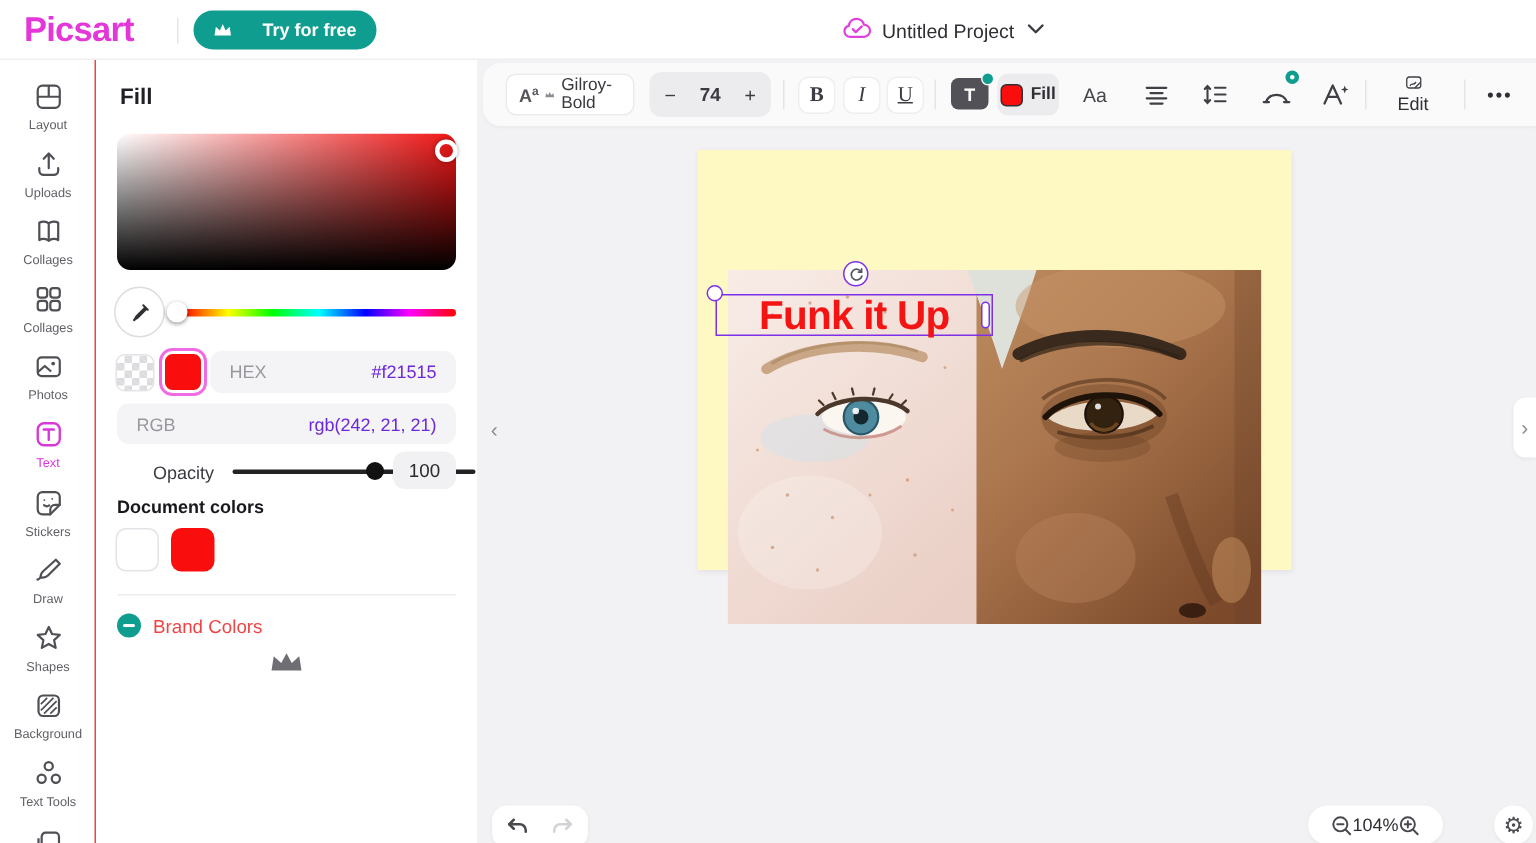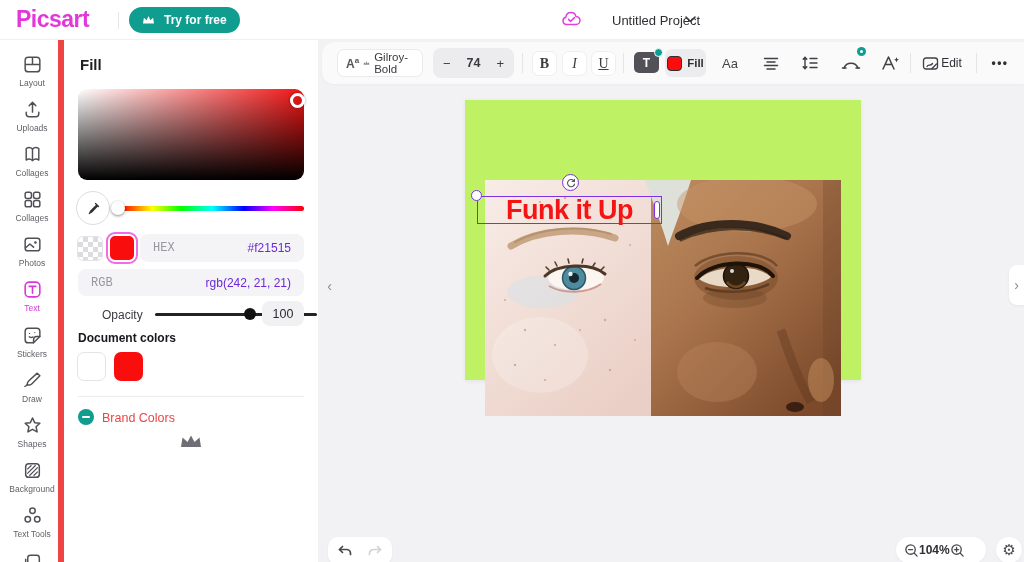--- a/index.html
+++ b/index.html
@@ -6,46 +6,46 @@
   html,body { width:1024px; height:562px; }
   body {
     position:relative; overflow:hidden;
     font-family:"Liberation Sans", sans-serif;
     background:#f2f2f4; color:#2e2e33;
   }
   
   .topbar { position:absolute; left:0; top:0; width:1024px; height:40px; background:#fff; border-bottom:1px solid #efeff2; z-index:30; }
   .logo { position:absolute; left:16px; top:6px; font-size:23px; font-weight:700; letter-spacing:-0.5px; color:#e437da; }
   .topbar-divider { position:absolute; left:118px; top:12px; width:1px; height:17px; background:#e6e6ea; }
-  .try-btn { position:absolute; left:129px; top:7px; height:26px; padding:0 13px; border-radius:14px; background:#0f9d8f; display:flex; align-items:center; gap:9px; color:#fff; font-size:12px; font-weight:700; cursor:pointer; }
+  .try-btn { position:absolute; left:129px; top:7px; height:26px; padding:0 13px; border-radius:14px; background:#0f9d8f; display:flex; align-items:center; gap:20px; color:#fff; font-size:12px; font-weight:700; cursor:pointer; }
   .proj-cloud { position:absolute; left:562px; top:11px; }
-  .proj-name { position:absolute; left:588px; top:13px; font-size:13px; color:#2e2e33;margin-left:24px; }
+  .proj-name { position:absolute; left:588px; top:13px; font-size:13px; color:#2e2e33; }
   .proj-chevron { position:absolute; left:684px; top:15px; }
   
-  .sidebar { position:absolute; left:0; top:40px; width:64px; height:522px; background:#fff; z-index:25; border-right:6px solid #ef4444; }
+  .sidebar { position:absolute; left:0; top:40px; width:64px; height:522px; background:#fff; z-index:25; border-right:1px solid #ef4444; }
   .side-item { position:absolute; left:0; width:64px; display:flex; flex-direction:column; align-items:center; gap:3px; cursor:pointer; }
   .side-item .lbl { font-size:8.5px; color:#5f5f66; }
   .side-item.active .lbl { color:#d937d9; }
   
   .panel { position:absolute; left:64px; top:40px; width:254px; height:522px; background:#fff; z-index:20; }
   .panel-title { position:absolute; left:16px; top:16px; font-size:15px; font-weight:700; color:#1f1f24; }
   .sv-box { position:absolute; left:14px; top:49px; width:226px; height:91px; border-radius:9px;
     background: linear-gradient(to top, #000, rgba(0,0,0,0)), linear-gradient(to right, #fff, #f21515); }
   .sv-cursor { position:absolute; left:212px; top:4px; width:15px; height:15px; border-radius:50%; border:3px solid #fff; box-shadow:0 0 3px rgba(0,0,0,.4); cursor:pointer; }
   .dropper-btn { position:absolute; left:12px; top:151px; width:34px; height:34px; border-radius:50%; border:1px solid #dcdce1; background:#fff; display:flex; align-items:center; justify-content:center; cursor:pointer; }
   .hue-track { position:absolute; left:57px; top:166px; width:183px; height:5px; border-radius:3px;
     background:linear-gradient(to right,#f00,#ff0 17%,#0f0 33%,#0ff 50%,#00f 67%,#f0f 83%,#f00); cursor:pointer; }
   .hue-knob { position:absolute; left:47px; top:161px; width:14px; height:14px; border-radius:50%; background:#fff; box-shadow:0 1px 3px rgba(0,0,0,.45); cursor:pointer; }
   .checker-swatch { position:absolute; left:13px; top:196px; width:26px; height:25px; border-radius:6px; border:1px solid #e4e4e8; background-color:#fff;
     background-image:linear-gradient(45deg,#dcdcdf 25%,transparent 25%,transparent 75%,#dcdcdf 75%),linear-gradient(45deg,#dcdcdf 25%,transparent 25%,transparent 75%,#dcdcdf 75%);
     background-size:10px 10px; background-position:0 0,5px 5px; cursor:pointer; }
   .red-swatch-sel { position:absolute; left:44px; top:194px; width:28px; height:28px; border-radius:7px; background:#f90d0d; border:2px solid #fff; outline:2px solid #f06be4; cursor:pointer; }
   .hex-pill { position:absolute; left:76px; top:194px; width:164px; height:28px; border-radius:8px; background:#f4f4f6; display:flex; align-items:center; justify-content:space-between; padding:0 13px; }
   .rgb-pill { position:absolute; left:14px; top:229px; width:226px; height:27px; border-radius:8px; background:#f4f4f6; display:flex; align-items:center; justify-content:space-between; padding:0 13px; }
-  .pill-label { font-size:12px; color:#97979e;font-family:Liberation Mono, monospace; }
+  .pill-label { font-size:12px; color:#97979e; }
   .pill-value { font-size:12px; color:#6d28d9; }
   .opacity-label { position:absolute; left:14px; top:268px; font-size:12px; color:#3a3a40;margin-left:24px; }
   .opacity-track { position:absolute; left:91px; top:273px; width:162px; height:2.5px; border-radius:2px; background:#232326; cursor:pointer; }
   .opacity-knob { position:absolute; left:180px; top:268px; width:12px; height:12px; border-radius:50%; background:#111; cursor:pointer; }
   .opacity-value { position:absolute; left:198px; top:261px; width:42px; height:25px; border-radius:8px; background:#f1f1f4; display:flex; align-items:center; justify-content:center; font-size:12.5px; color:#2b2b30; }
   .doc-colors-label { position:absolute; left:14px; top:291px; font-size:12px; font-weight:700; color:#18181d; }
   .doc-swatch-white { position:absolute; left:13px; top:312px; width:29px; height:29px; border-radius:7px; background:#fff; border:1px solid #e3e3e8; cursor:pointer; }
   .doc-swatch-red { position:absolute; left:50px; top:312px; width:29px; height:29px; border-radius:7px; background:#f90d0d; cursor:pointer; }
   .panel-divider { position:absolute; left:14px; top:356px; width:226px; height:1px; background:#ededf0; }
   .brand-toggle { position:absolute; left:14px; top:369px; width:16px; height:16px; border-radius:50%; background:#0f9d8f; display:flex; align-items:center; justify-content:center; cursor:pointer; }
@@ -66,38 +66,38 @@
   .stepper .size { font-size:12.5px; font-weight:600; cursor:default; }
   .tb-divider { position:absolute; top:11px; width:1px; height:20px; background:#e5e5e9; }
   .style-btn { top:9px; width:25px; height:25px; background:#fff; border:1px solid #efeff2; font-family:"Liberation Serif",serif; font-size:14px; color:#3c3c42; }
   .tcolor-btn { left:312px; top:10px; width:25px; height:21px; background:#515157; border-radius:5px; color:#fff; font-size:12px; font-weight:700; position:absolute; display:flex; align-items:center; justify-content:center; cursor:pointer; }
   .tcolor-dot { position:absolute; right:-4px; top:-4px; width:9px; height:9px; border-radius:50%; background:#0f9d8f; border:1.5px solid #fafafb; }
   .fill-btn { left:343px; top:7px; width:41px; height:28px; background:#ececef; gap:5px; }
   .fill-chip { width:15px; height:15px; border-radius:4px; background:#f90d0d; border:1.5px solid #2f2f34; }
   .fill-lbl { font-size:11.5px; font-weight:600; color:#2f2f34; }
   .case-btn { left:394px; top:9px; width:28px; height:25px; font-size:13px; color:#44444b; }
   .icon-btn { width:26px; height:26px; top:8px; }
-  .edit-btn { left:596px; top:8px; width:48px; height:26px; gap:2px; }
+  .edit-btn { left:596px; top:8px; width:48px; height:26px; gap:2px;flex-direction:column; }
   .edit-lbl { font-size:12px; color:#2f2f34; }
   .more-btn { left:664px; top:8px; width:28px; height:26px; font-size:12px; letter-spacing:1.5px; color:#2f2f34; font-weight:700; }
   .badge-teal { position:absolute; right:-2px; top:-3px; width:9px; height:9px; border-radius:50%; background:#0f9d8f; display:flex; align-items:center; justify-content:center; }
   .badge-teal::after { content:""; width:3px; height:3px; border-radius:50%; background:#fff; }
   
-  .artboard { position:absolute; left:465px; top:100px; width:396px; height:280px; background:#bef264; box-shadow:0 1px 4px rgba(0,0,0,.07); z-index:5; }
+  .artboard { position:absolute; left:465px; top:100px; width:396px; height:280px; background:#fef9c3; box-shadow:0 1px 4px rgba(0,0,0,.07); z-index:5; }
   .photo { position:absolute; left:20px; top:80px; width:356px; height:236px; overflow:hidden; cursor:pointer; }
   .sel-box { position:absolute; left:12px; top:96px; width:185px; height:28px; border:1.7px solid #7e2fe8; z-index:8; display:flex; align-items:center; justify-content:center; }
   .canvas-text { font-size:27px; font-weight:800; letter-spacing:-0.5px; color:#f41414; white-space:nowrap; cursor:move; }
   .h-rotate { position:absolute; left:97px; top:74px; width:17px; height:17px; border-radius:50%; background:#fff; border:1.5px solid #7e2fe8; z-index:9; display:flex; align-items:center; justify-content:center; cursor:grab; }
   .h-corner { position:absolute; left:6px; top:90px; width:11px; height:11px; border-radius:50%; background:#fff; border:1.6px solid #7e2fe8; z-index:9; cursor:nwse-resize; }
   .h-side { position:absolute; left:189px; top:101px; width:6px; height:18px; border-radius:3px; background:#fff; border:1.5px solid #7e2fe8; z-index:9; cursor:ew-resize; }
   
   .collapse-left { position:absolute; left:322px; top:267px; width:15px; height:38px; display:flex; align-items:center; justify-content:center; font-size:14px; color:#8b8b92; cursor:pointer; z-index:12; }
   .collapse-right { position:absolute; left:1009px; top:265px; width:15px; height:40px; background:#fff; border-radius:8px 0 0 8px; display:flex; align-items:center; justify-content:center; font-size:14px; color:#8b8b92; cursor:pointer; z-index:12; box-shadow:0 1px 3px rgba(0,0,0,.06); }
   .undo-bar { position:absolute; left:328px; top:537px; width:64px; height:28px; background:#fff; border-radius:10px; display:flex; align-items:center; justify-content:space-around; z-index:12; box-shadow:0 1px 3px rgba(0,0,0,.05); }
-  .zoom-bar { position:absolute; left:896px; top:537px; width:90px; height:26px; background:#fff; border-radius:13px; display:flex; align-items:center; justify-content:flex-start; padding:0 8px; z-index:12; box-shadow:0 1px 3px rgba(0,0,0,.05);font-weight:bold; }
+  .zoom-bar { position:absolute; left:872px; top:537px; width:90px; height:26px; background:#fff; border-radius:13px; display:flex; align-items:center; justify-content:center; padding:0 8px; z-index:12; box-shadow:0 1px 3px rgba(0,0,0,.05); }
   .zoom-level { font-size:12px; color:#2f2f34; }
   .gear-btn { position:absolute; left:996px; top:537px; width:26px; height:26px; background:#fff; border-radius:13px; display:flex; align-items:center; justify-content:center; font-size:15px; color:#4c4c52; z-index:12; cursor:pointer; box-shadow:0 1px 3px rgba(0,0,0,.05); }
 </style>
 </head>
 <body>
 
 <div class="topbar">
   <div class="logo">Picsart</div>
   <div class="topbar-divider"></div>
   <div class="try-btn">

